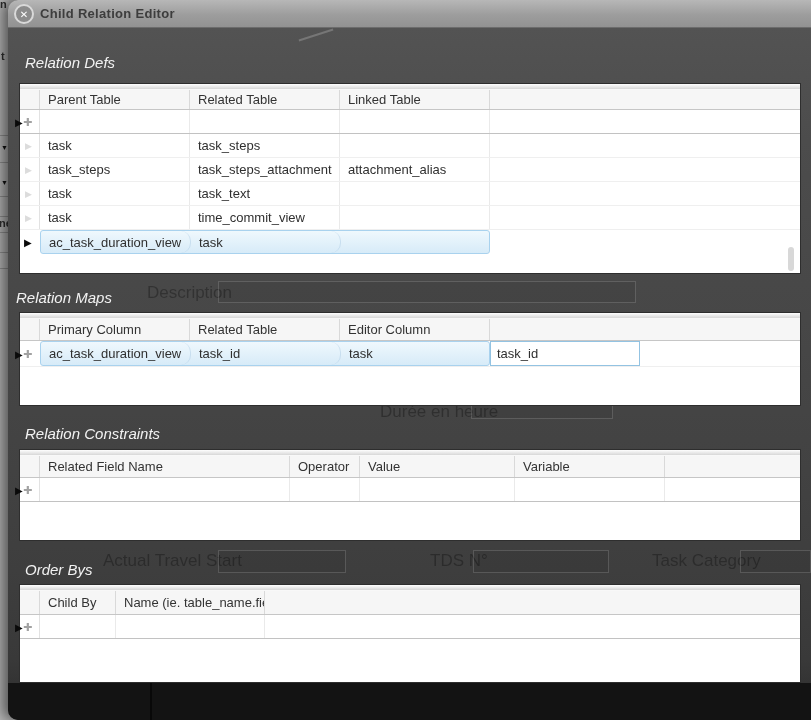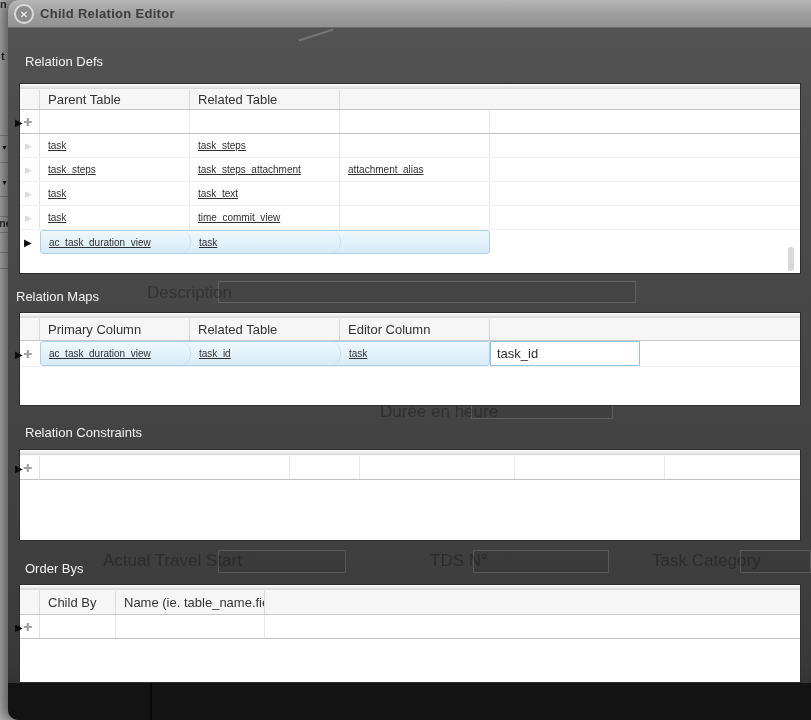--- a/index.html
+++ b/index.html
@@ -20,39 +20,39 @@
     background:linear-gradient(180deg,#535353 28px,#4c4c4c 140px,#474747 320px,#424242 470px,#3e3e3e 570px,#393939 660px,#343434 682px);
     box-shadow:-5px 0 14px rgba(0,0,0,0.55); }
 
   .titlebar { position:absolute; left:0; top:0; width:100%; height:28px;
     background:linear-gradient(#b7b7b7,#9d9d9d 55%,#929292); border-bottom:1px solid #6c6c6c; }
   .close-btn { position:absolute; left:6px; top:4px; width:20px; height:20px; border-radius:50%;
     background:#8c8c8c; border:2px solid #d9d9d9; color:#fff; font-size:10px; font-weight:bold;
     display:flex; align-items:center; justify-content:center; cursor:pointer; }
   .title-text { position:absolute; left:32px; top:6px; font-size:13px; font-weight:bold; color:#3d3d3d; letter-spacing:0.3px; }
 
-  .section-label { position:absolute; font-size:13px; color:#f2f2f2; z-index:5; }
+  .section-label { position:absolute; font-size:15px; color:#f2f2f2; z-index:5;font-style:italic; }
 
   
   .ghost-text { position:absolute; font-size:17px; color:rgba(0,0,0,0.30); z-index:1; white-space:nowrap;text-align:center; }
   .ghost-box { position:absolute; border:1px solid rgba(170,170,170,0.28); background:rgba(0,0,0,0.05); z-index:1; }
   .stroke { position:absolute; width:36px; height:2px; background:#767676; transform:rotate(-18deg); z-index:1; }
 
   
   .grid { position:absolute; left:12px; width:780px; background:#fff; z-index:3; box-shadow:0 0 0 1px #2e2e2e; }
   .grid-strip { height:6px; background:linear-gradient(#fefefe,#d7d7d7); border-bottom:1px solid #f8f8f8; }
   .grid-header { display:flex; background:#f6f6f6; border-bottom:1px solid #c6c6c6; height:22px; }
   .hcell { font-size:13px; color:#333; padding-left:8px; display:flex; align-items:center;
     border-right:1px solid #d9d9d9; white-space:nowrap; overflow:hidden; }
   .hsel { width:20px; padding:0; }
   .hfill { flex:1; border-right:none; }
   .grow { display:flex; height:24px; border-bottom:1px solid #efefef; position:relative; background:#fff; }
   .newrow { border-bottom:1px solid #c2c2c2; }
-  .cell { font-size:10px; color:#2f2f2f; padding-left:8px; display:flex; align-items:center;
-    border-right:1px solid #eaeaea; white-space:nowrap; overflow:hidden;text-decoration:underline; }
+  .cell { font-size:13px; color:#2f2f2f; padding-left:8px; display:flex; align-items:center;
+    border-right:1px solid #eaeaea; white-space:nowrap; overflow:hidden; }
   .cfill { flex:1; border-right:none; }
   .selcol { width:20px; position:relative; border-right:1px solid #e2e2e2; }
   .plus-icon { position:absolute; left:3px; top:50%; transform:translateY(-50%); font-size:11px; color:#a2a2a2;
     text-shadow:0 1px 0 #fff; }
   .cur-arrow { position:absolute; left:-5px; top:50%; transform:translateY(-50%); font-size:10px; color:#0a0a0a; z-index:4; }
   .row-mark { position:absolute; left:5px; top:50%; transform:translateY(-50%); font-size:9px; color:#dcdcdc; }
   .sel-arrow { position:absolute; left:4px; top:50%; transform:translateY(-50%); font-size:10px; color:#0a0a0a; }
 
   .selgroup { display:flex; width:450px; height:100%; border:1px solid #a9d2ee; border-radius:3px;
     background:linear-gradient(#eff8fd,#d7ebf8); }
@@ -113,20 +113,21 @@
     <span class="ghost-text" style="left:644px;top:551px;">Task Category</span>
     <div class="ghost-box" style="left:732px;top:550px;width:71px;height:23px;"></div>
 
     <div class="section-label" style="left:17px;top:54px;">Relation Defs</div>
     <div class="grid" style="top:84px;height:189px;">
       <div class="grid-strip"></div>
       <div class="grid-header" style="height:20px;">
         <div class="hcell hsel"></div>
         <div class="hcell" style="width:150px;">Parent Table</div>
         <div class="hcell" style="width:150px;">Related Table</div>
+        <div class="hcell" style="width:150px;">Linked Table</div>
         <div class="hcell hfill"></div>
       </div>
       <div class="grow newrow">
         <div class="selcol">
           <span class="cur-arrow">▶</span>
           <span class="plus-icon">✚</span>
         </div>
         <div class="cell" style="width:150px;"></div>
         <div class="cell" style="width:150px;"></div>
         <div class="cell" style="width:150px;"></div>
@@ -203,20 +204,28 @@
           <div class="cell" style="width:148px;">task</div>
         </div>
         <input class="editcell" type="text" value="task_id" style="">
         <div class="cell cfill"></div>
       </div>
     </div>
 
     <div class="section-label" style="left:17px;top:425px;">Relation Constraints</div>
     <div class="grid" style="top:450px;height:90px;">
       <div class="grid-strip"></div>
+      <div class="grid-header">
+        <div class="hcell hsel"></div>
+        <div class="hcell" style="width:250px;">Related Field Name</div>
+        <div class="hcell" style="width:70px;">Operator</div>
+        <div class="hcell" style="width:155px;">Value</div>
+        <div class="hcell" style="width:150px;">Variable</div>
+        <div class="hcell hfill"></div>
+      </div>
       <div class="grow newrow">
         <div class="selcol">
           <span class="cur-arrow">▶</span>
           <span class="plus-icon">✚</span>
         </div>
         <div class="cell" style="width:250px;"></div>
         <div class="cell" style="width:70px;"></div>
         <div class="cell" style="width:155px;"></div>
         <div class="cell" style="width:150px;"></div>
         <div class="cell cfill"></div>

